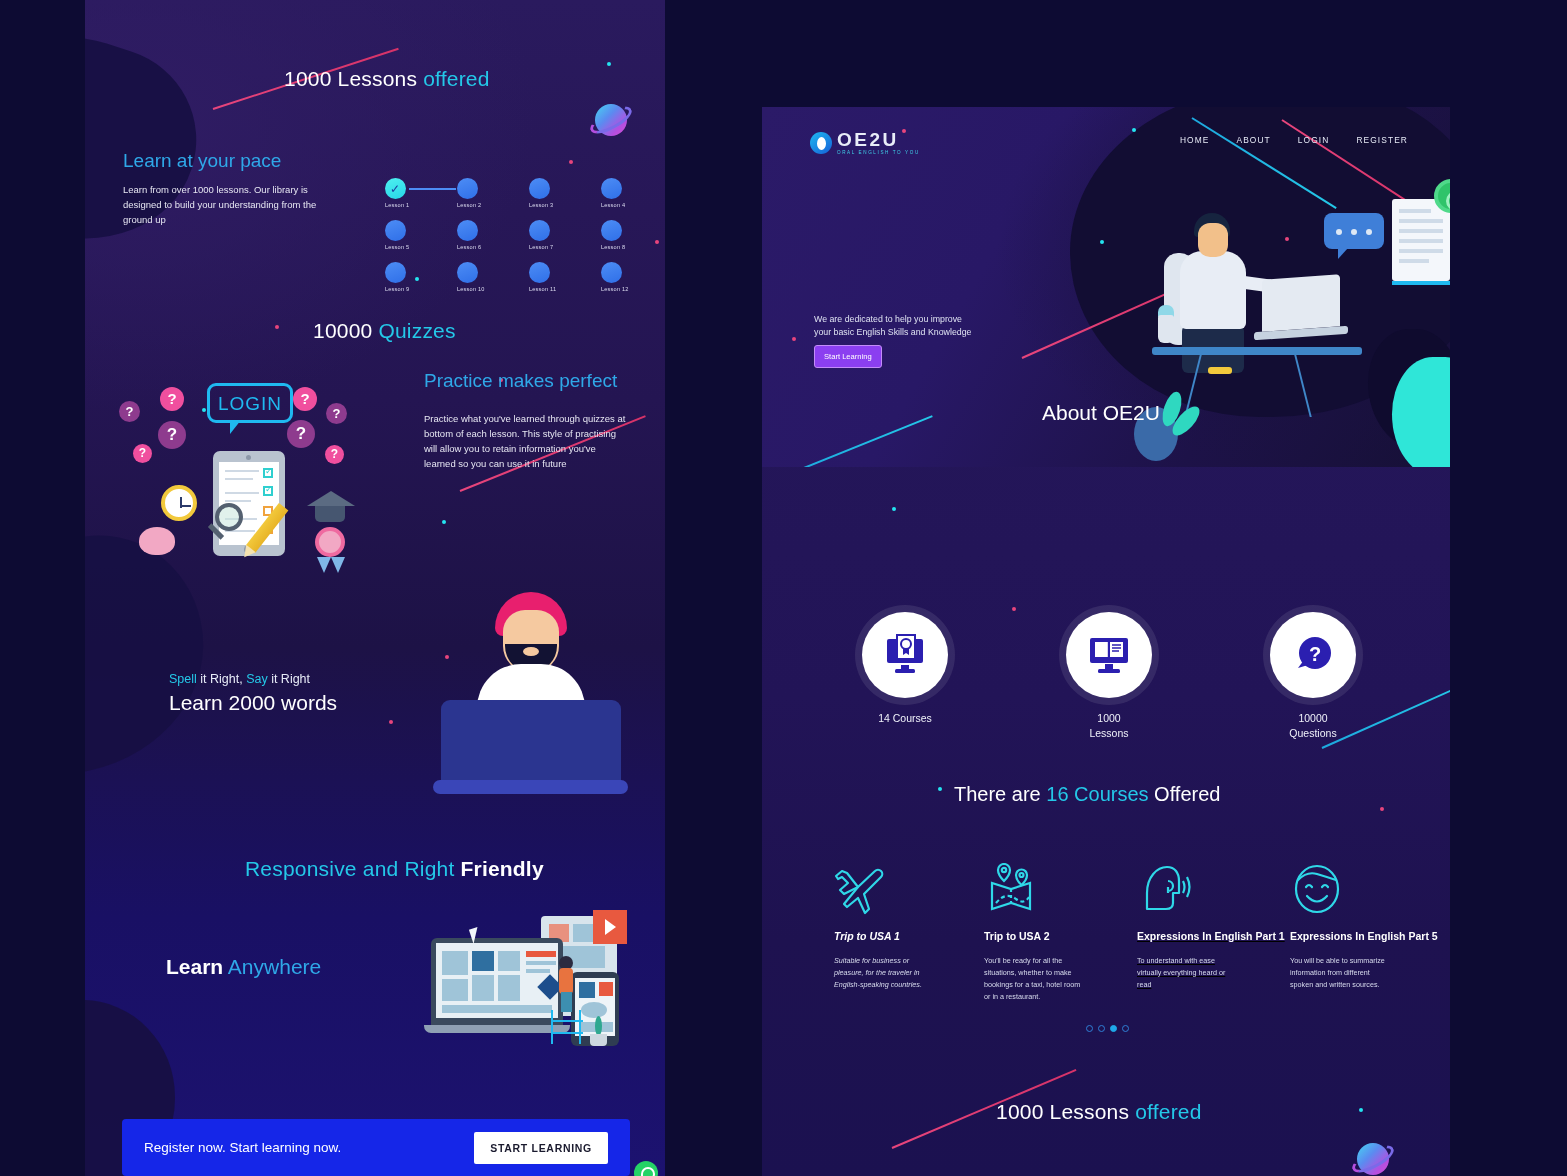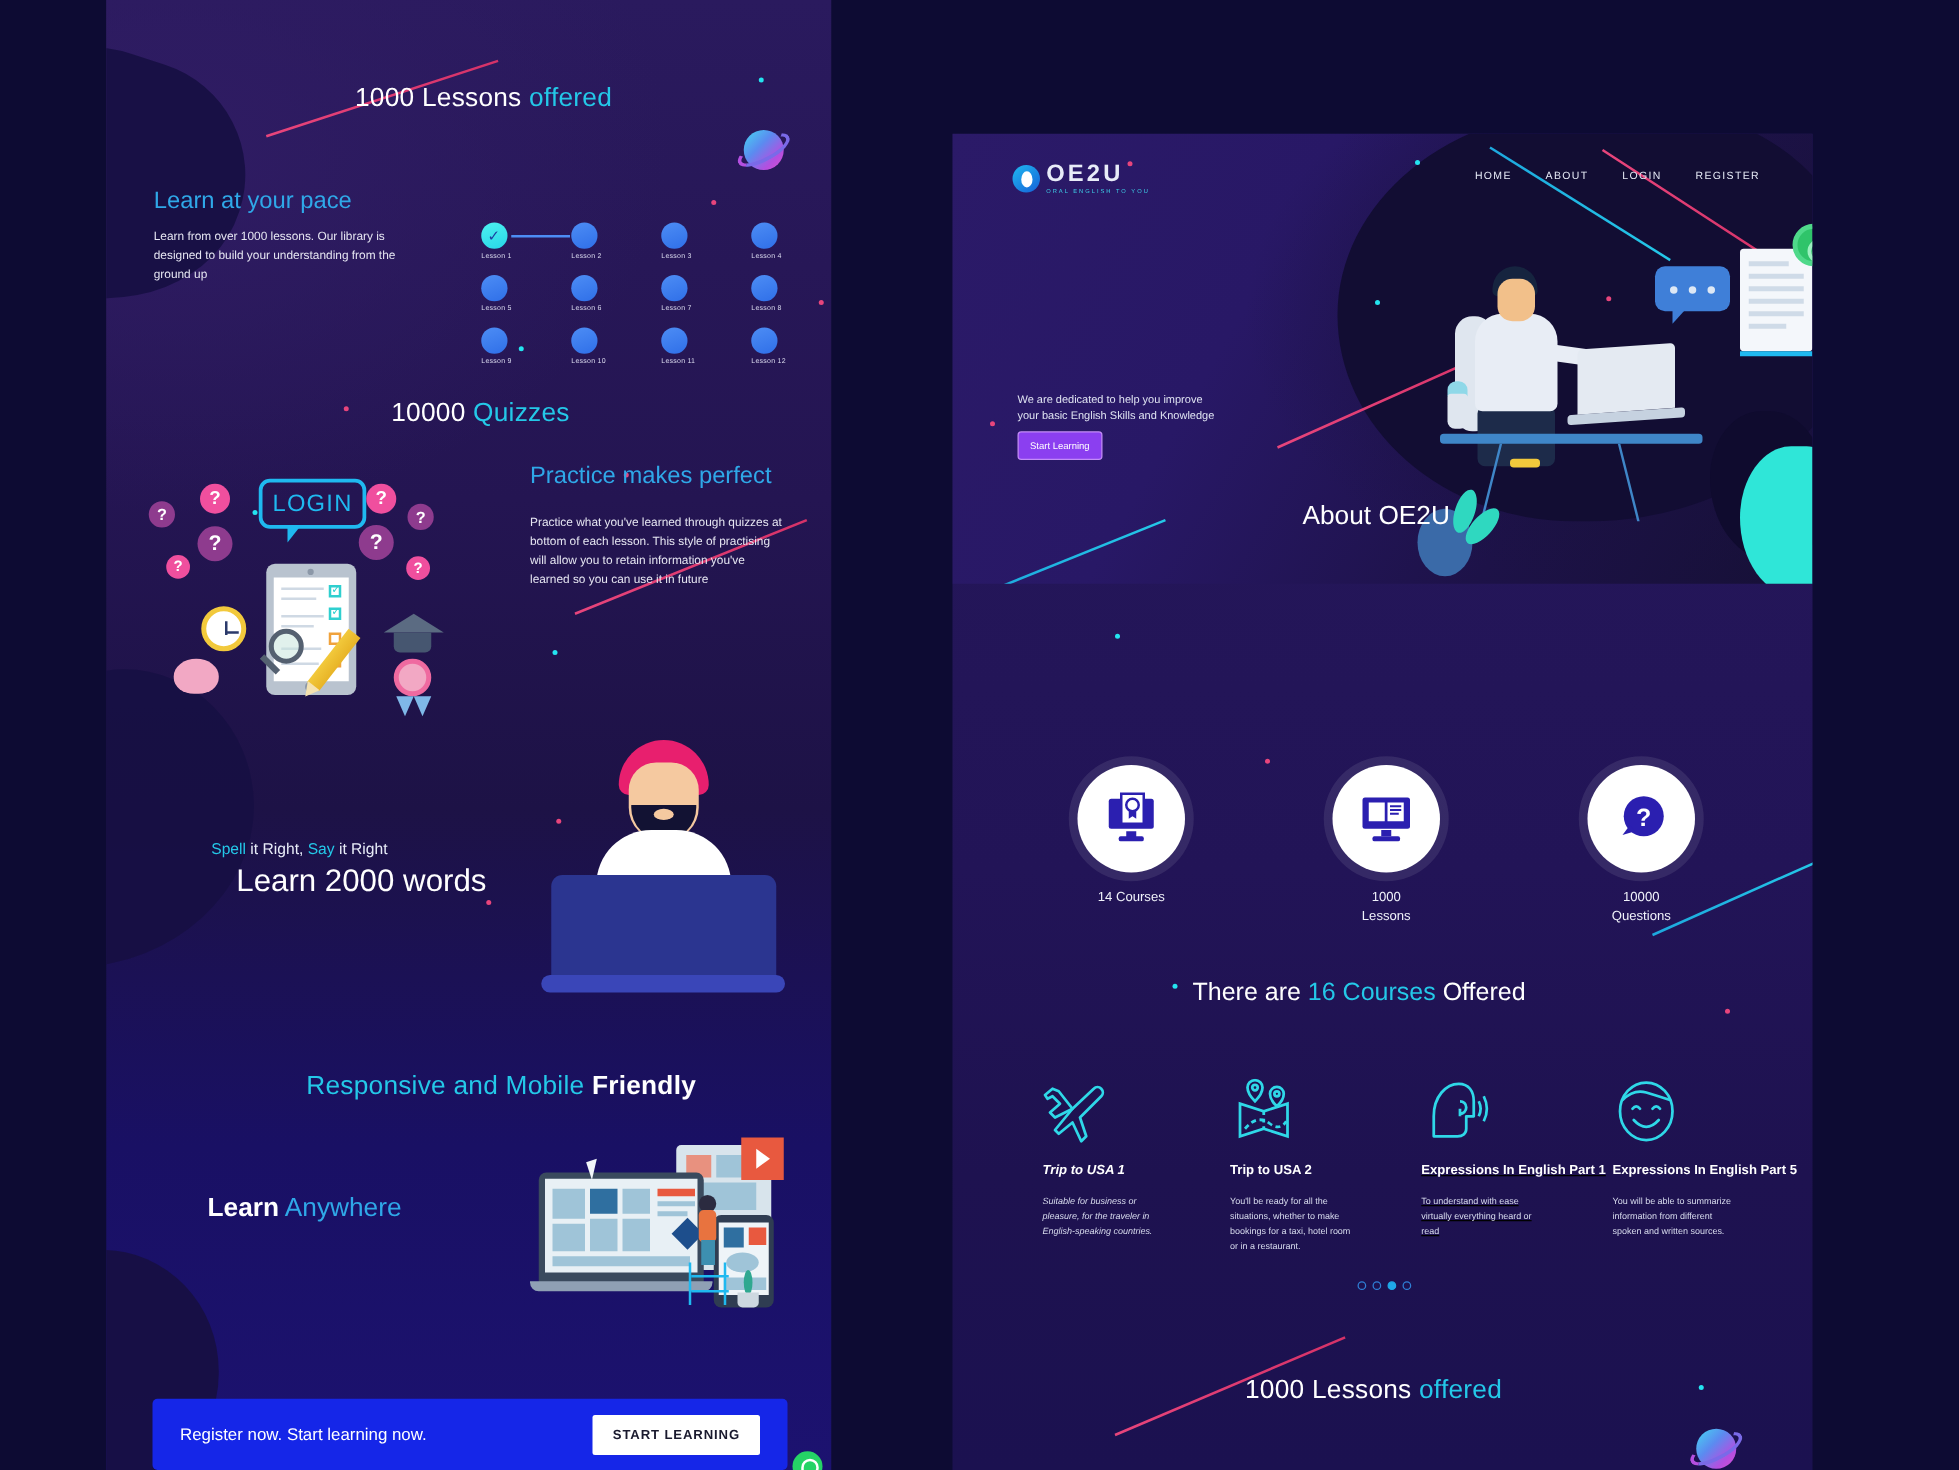--- a/index.html
+++ b/index.html
@@ -351,35 +351,35 @@
           <div class="ribbon" style="left:12px;"></div>
       </div>
       <div class="magnif"></div>
       <div class="pencil"></div>
     </div>
 
     <div style="position:absolute;left:84px;top:672px;">
       <div style="font-size:12.5px;color:#e8ecf8;">
         <span style="color:#24c8e8;">Spell</span><span> it Right, </span><span style="color:#24c8e8;">Say</span><span> it Right</span>
       </div>
-      <div style="font-size:25px;color:#ffffff;margin-top:5px;margin-left:20px;">Learn 2000 words</div>
+      <div style="font-size:21px;color:#ffffff;margin-top:5px;">Learn 2000 words</div>
     </div>
 
     <div class="man" style="left:348px;top:592px;">
       <div class="hair"></div>
         <div class="face"></div>
         <div class="beard"></div>
         <div class="mouth"></div>
       <div class="body"></div>
         <div class="laptop"></div>
         <div class="base"></div>
     </div>
 
     <div class="sec-title" style="left:160px;top:857px;">
-      <span style="color:#24c8e8;">Responsive and Mobile </span><span style="font-weight:700;">Friendly</span>
+      <span style="color:#24c8e8;">Responsive and Right </span><span style="font-weight:700;">Friendly</span>
     </div>
     <div style="position:absolute;left:81px;top:955px;font-size:21px;">
       <span style="color:#ffffff;font-weight:700;">Learn</span><span style="color:#2fa8e8;"> Anywhere</span>
     </div>
 
     <div class="devices" style="left:338px;top:910px;">
       <div class="tabl"></div>
       <div class="pblock" style="left:126px;top:14px;width:20px;height:18px;background:#e8917f;"></div>
       <div class="pblock" style="left:150px;top:14px;width:32px;height:18px;"></div>
       <div class="pblock" style="left:126px;top:36px;width:56px;height:22px;"></div>

